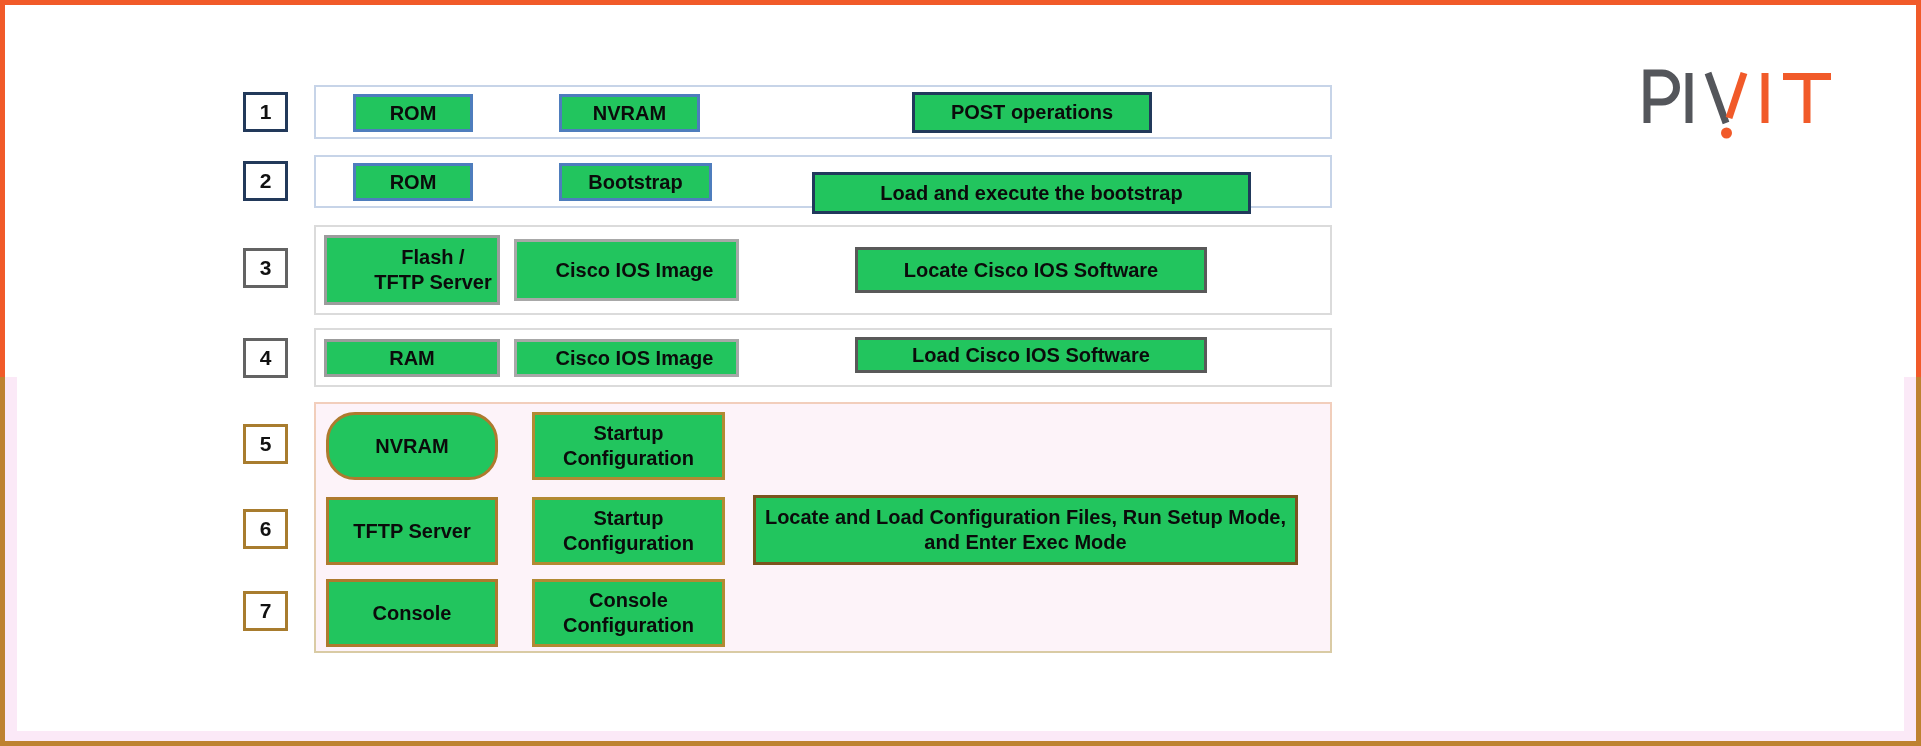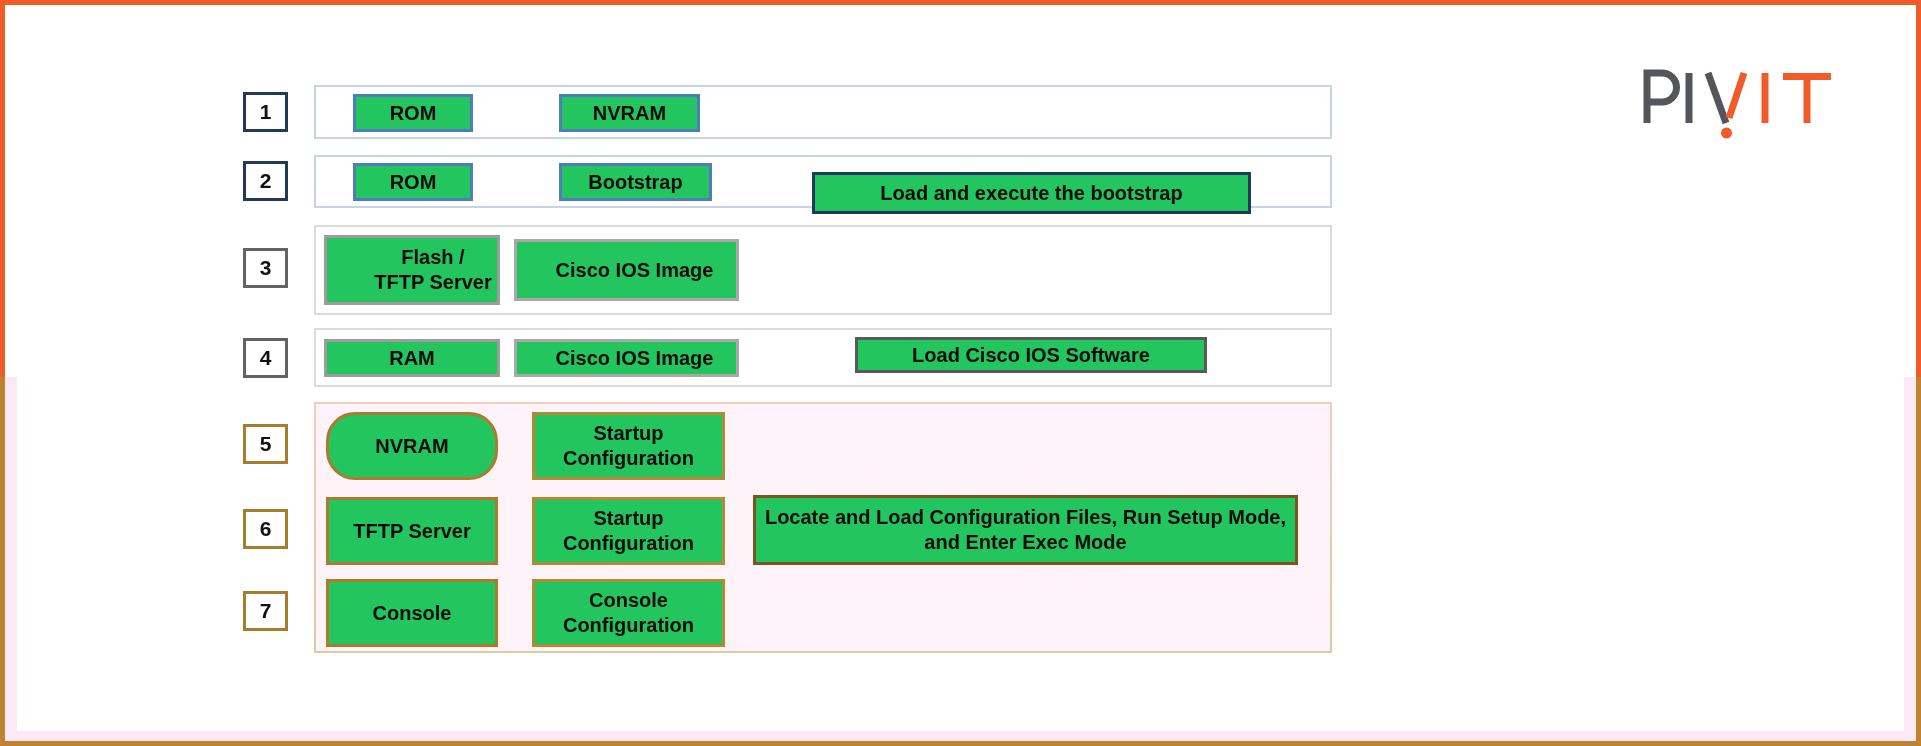--- a/index.html
+++ b/index.html
@@ -109,32 +109,34 @@
   <div id="n2" class="numbox num-navy">2</div>
   <div id="n3" class="numbox num-gray">3</div>
   <div id="n4" class="numbox num-gray">4</div>
   <div id="n5" class="numbox num-brown">5</div>
   <div id="n6" class="numbox num-brown">6</div>
   <div id="n7" class="numbox num-brown">7</div>
 
   <div id="r1" class="rowbox row-blue">
     <div class="box bd-blue r1b1">ROM</div>
     <div class="box bd-blue r1b2">NVRAM</div>
+    <div class="box bd-navy r1b3">POST operations</div>
   </div>
 
   <div id="r2" class="rowbox row-blue">
     <div class="box bd-blue r2b1">ROM</div>
     <div class="box bd-blue r2b2">Bootstrap</div>
     <div class="box bd-navy r2b3">Load and execute the bootstrap</div>
   </div>
 
   <div id="r3" class="rowbox row-gray">
     <div class="box bd-gray  r3b1">Flash /
 TFTP Server</div>
     <div class="box bd-gray2 r3b2">Cisco IOS Image</div>
+    <div class="box bd-dkgray r3b3">Locate Cisco IOS Software</div>
   </div>
 
   <div id="r4" class="rowbox row-gray">
     <div class="box bd-gray  r4b1">RAM</div>
     <div class="box bd-gray2 r4b2">Cisco IOS Image</div>
     <div class="box bd-dkgray r4b3">Load Cisco IOS Software</div>
   </div>
 
   <div id="grp">
     <div class="box bd-brown  g5b1">NVRAM</div>

